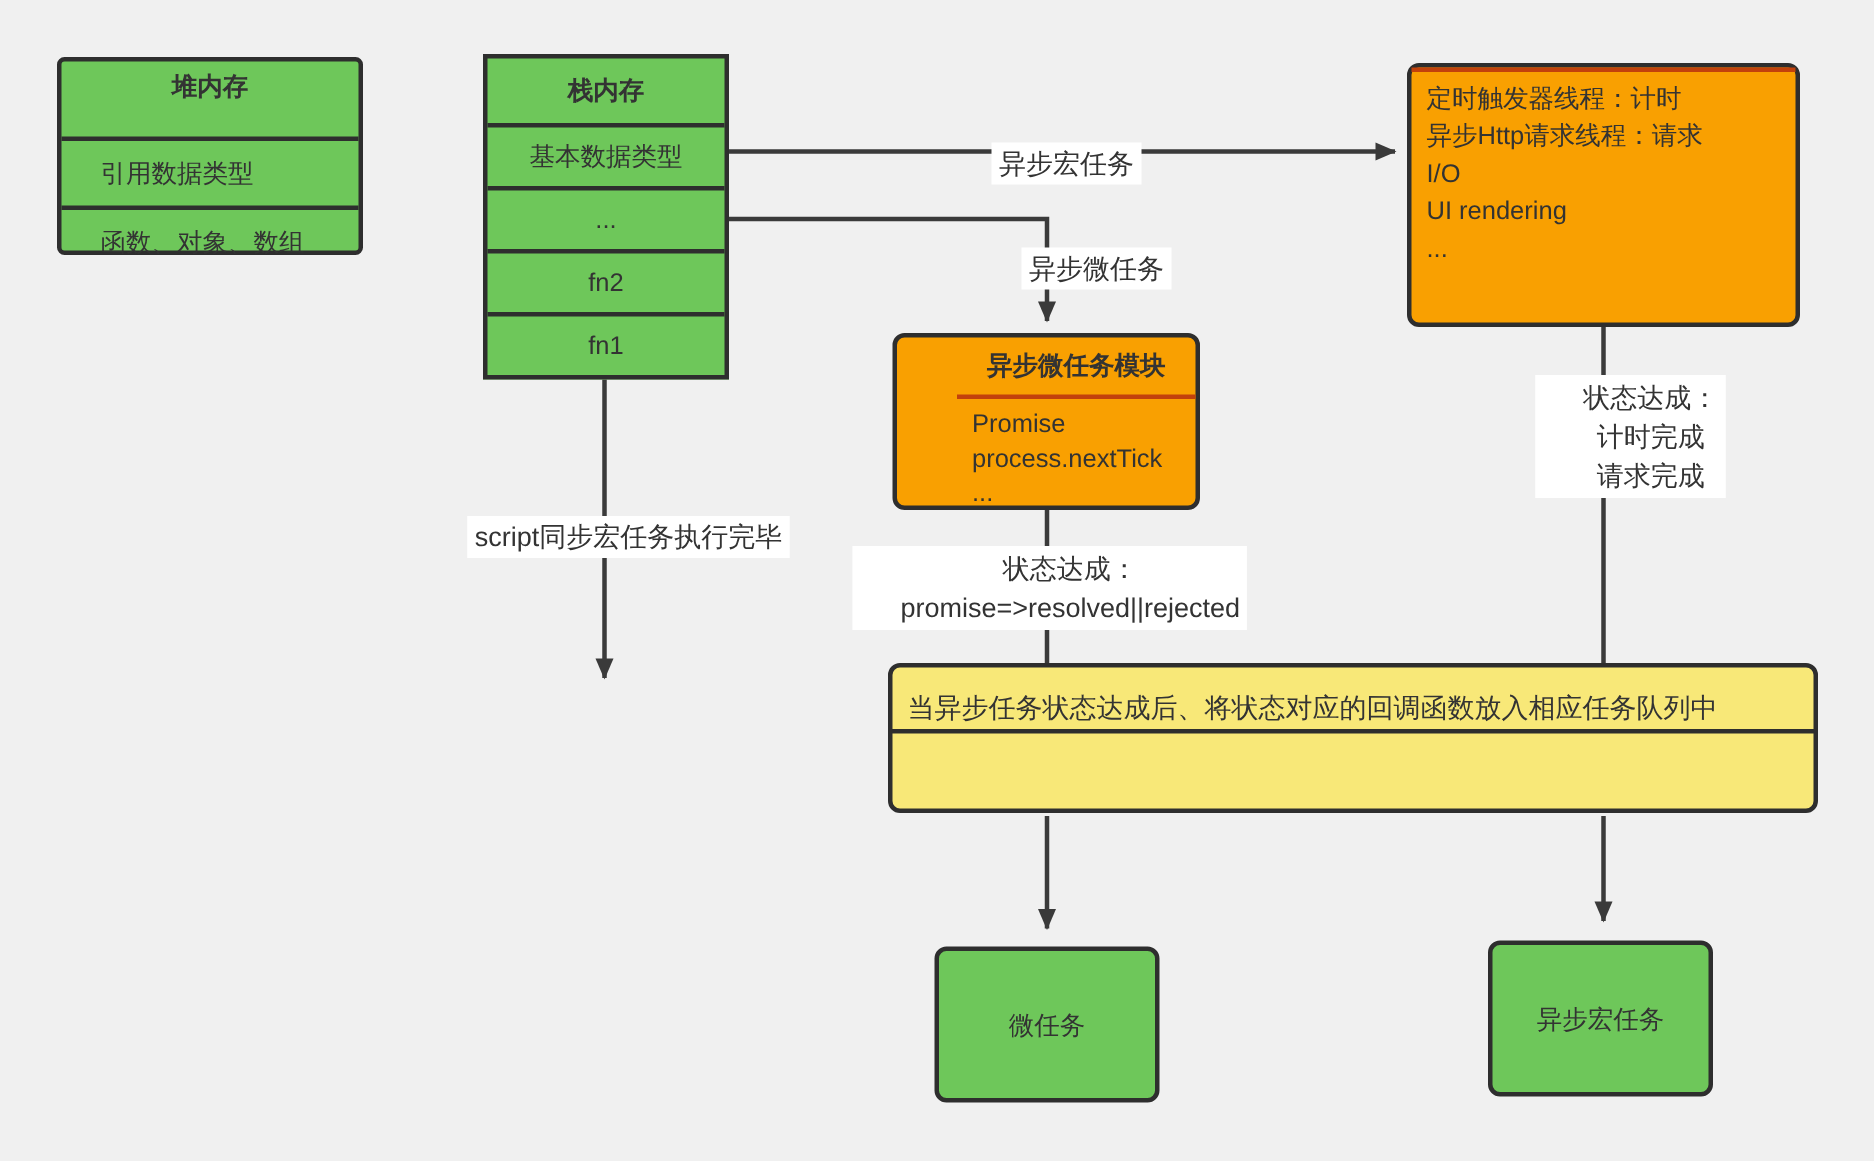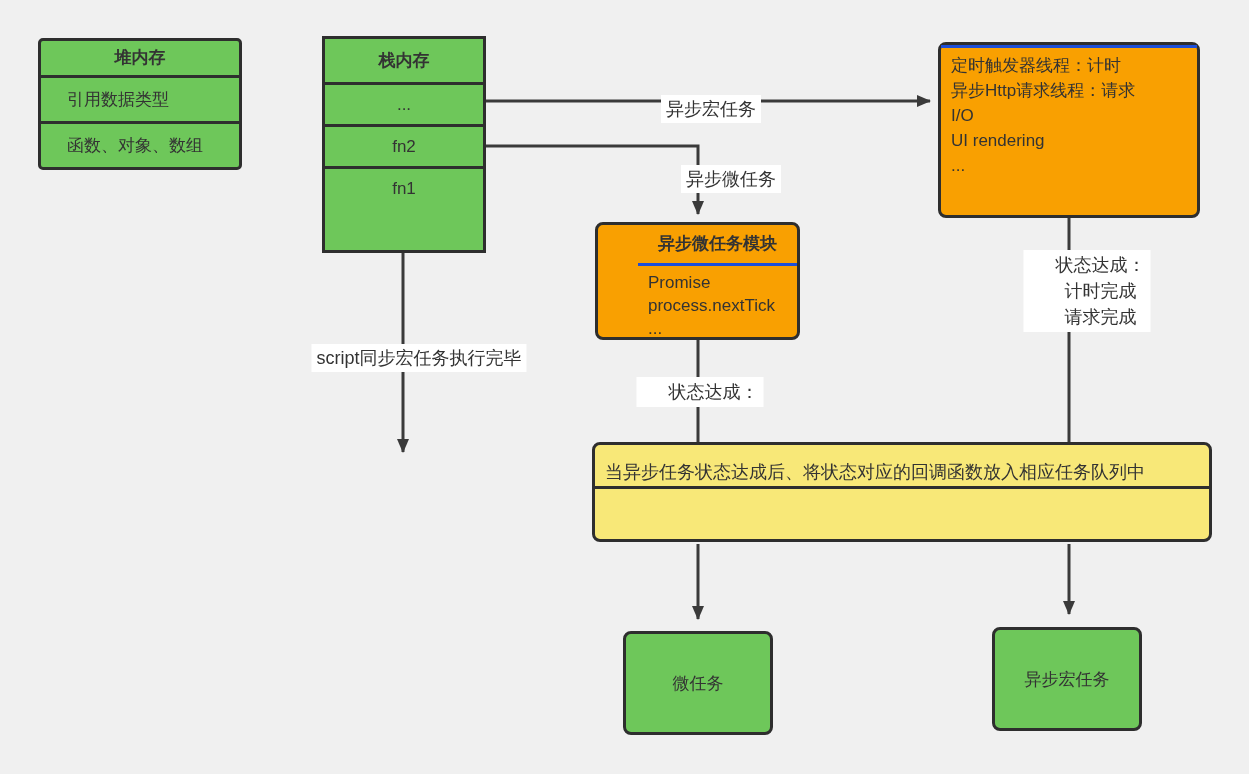--- a/index.html
+++ b/index.html
@@ -9,25 +9,25 @@
   .box{position:absolute;border:3px solid #2e2e2e;box-sizing:border-box;color:#333;z-index:2;}
   .green{background:#6ec75a;}
   .orange{background:#f9a001;}
   .yellow{background:#f8e878;}
   .r4{border-radius:5px;}
   .r8{border-radius:8px;}
   .box-title{font-weight:bold;text-align:center;font-size:17px;}
   .row{border-top:3px solid #2e2e2e;font-size:17px;box-sizing:border-box;}
   .row.center{text-align:center;}
   .row.left{padding-left:26px;}
-  .body-lines{border-top:3px solid #1d4ed8;font-size:17px;padding:5px 10px;box-sizing:border-box;}
+  .body-lines{border-top:3px solid #c2410c;font-size:17px;padding:5px 10px;box-sizing:border-box;}
   .body-lines div{line-height:25px;}
   
   #heap-box{left:38px;top:38px;width:204px;height:132px;}
-  #heap-box .box-title{line-height:34px;height:34px;}
+  #heap-box .box-title{line-height:34px;height:50px;}
   #heap-box .row{height:46px;line-height:43px;}
   
   #stack-box{left:322px;top:36px;width:164px;height:217px;border-radius:0;}
   #stack-box .box-title{line-height:43px;height:43px;}
   #stack-box .row{height:42px;line-height:39px;}
   
   #macro-module{left:938px;top:42px;width:262px;height:176px;}
   #macro-module .box-title{line-height:42px;height:42px;}
   
   #micro-module{left:595px;top:222px;width:205px;height:118px;padding-left:40px;}
@@ -73,20 +73,21 @@
   </svg>
 
   <div id="heap-box" class="box green r4">
     <div class="box-title">堆内存</div>
     <div class="row left">引用数据类型</div>
     <div class="row left">函数、对象、数组</div>
   </div>
 
   <div id="stack-box" class="box green">
     <div class="box-title">栈内存</div>
+    <div class="row center">基本数据类型</div>
     <div class="row center">...</div>
     <div class="row center">fn2</div>
     <div class="row center">fn1</div>
   </div>
 
   <div id="macro-module" class="box orange r8">
     <div class="body-lines">
       <div>定时触发器线程：计时</div>
       <div>异步Http请求线程：请求</div>
       <div>I/O</div>
@@ -114,20 +115,21 @@
   </div>
   <div id="macro-queue" class="box green r8 queue-box">
     <span>异步宏任务</span>
   </div>
 
   <div id="label-macro" class="edge-label">异步宏任务</div>
   <div id="label-micro" class="edge-label">异步微任务</div>
   <div id="label-script" class="edge-label">script同步宏任务执行完毕</div>
   <div id="label-promise" class="edge-label multi">
     <div>状态达成：</div>
+    <div>promise=&gt;resolved||rejected</div>
   </div>
   <div id="label-timer" class="edge-label multi">
     <div>状态达成：</div>
     <div>计时完成</div>
     <div>请求完成</div>
   </div>
 
 </div>
 
 </body></html>

